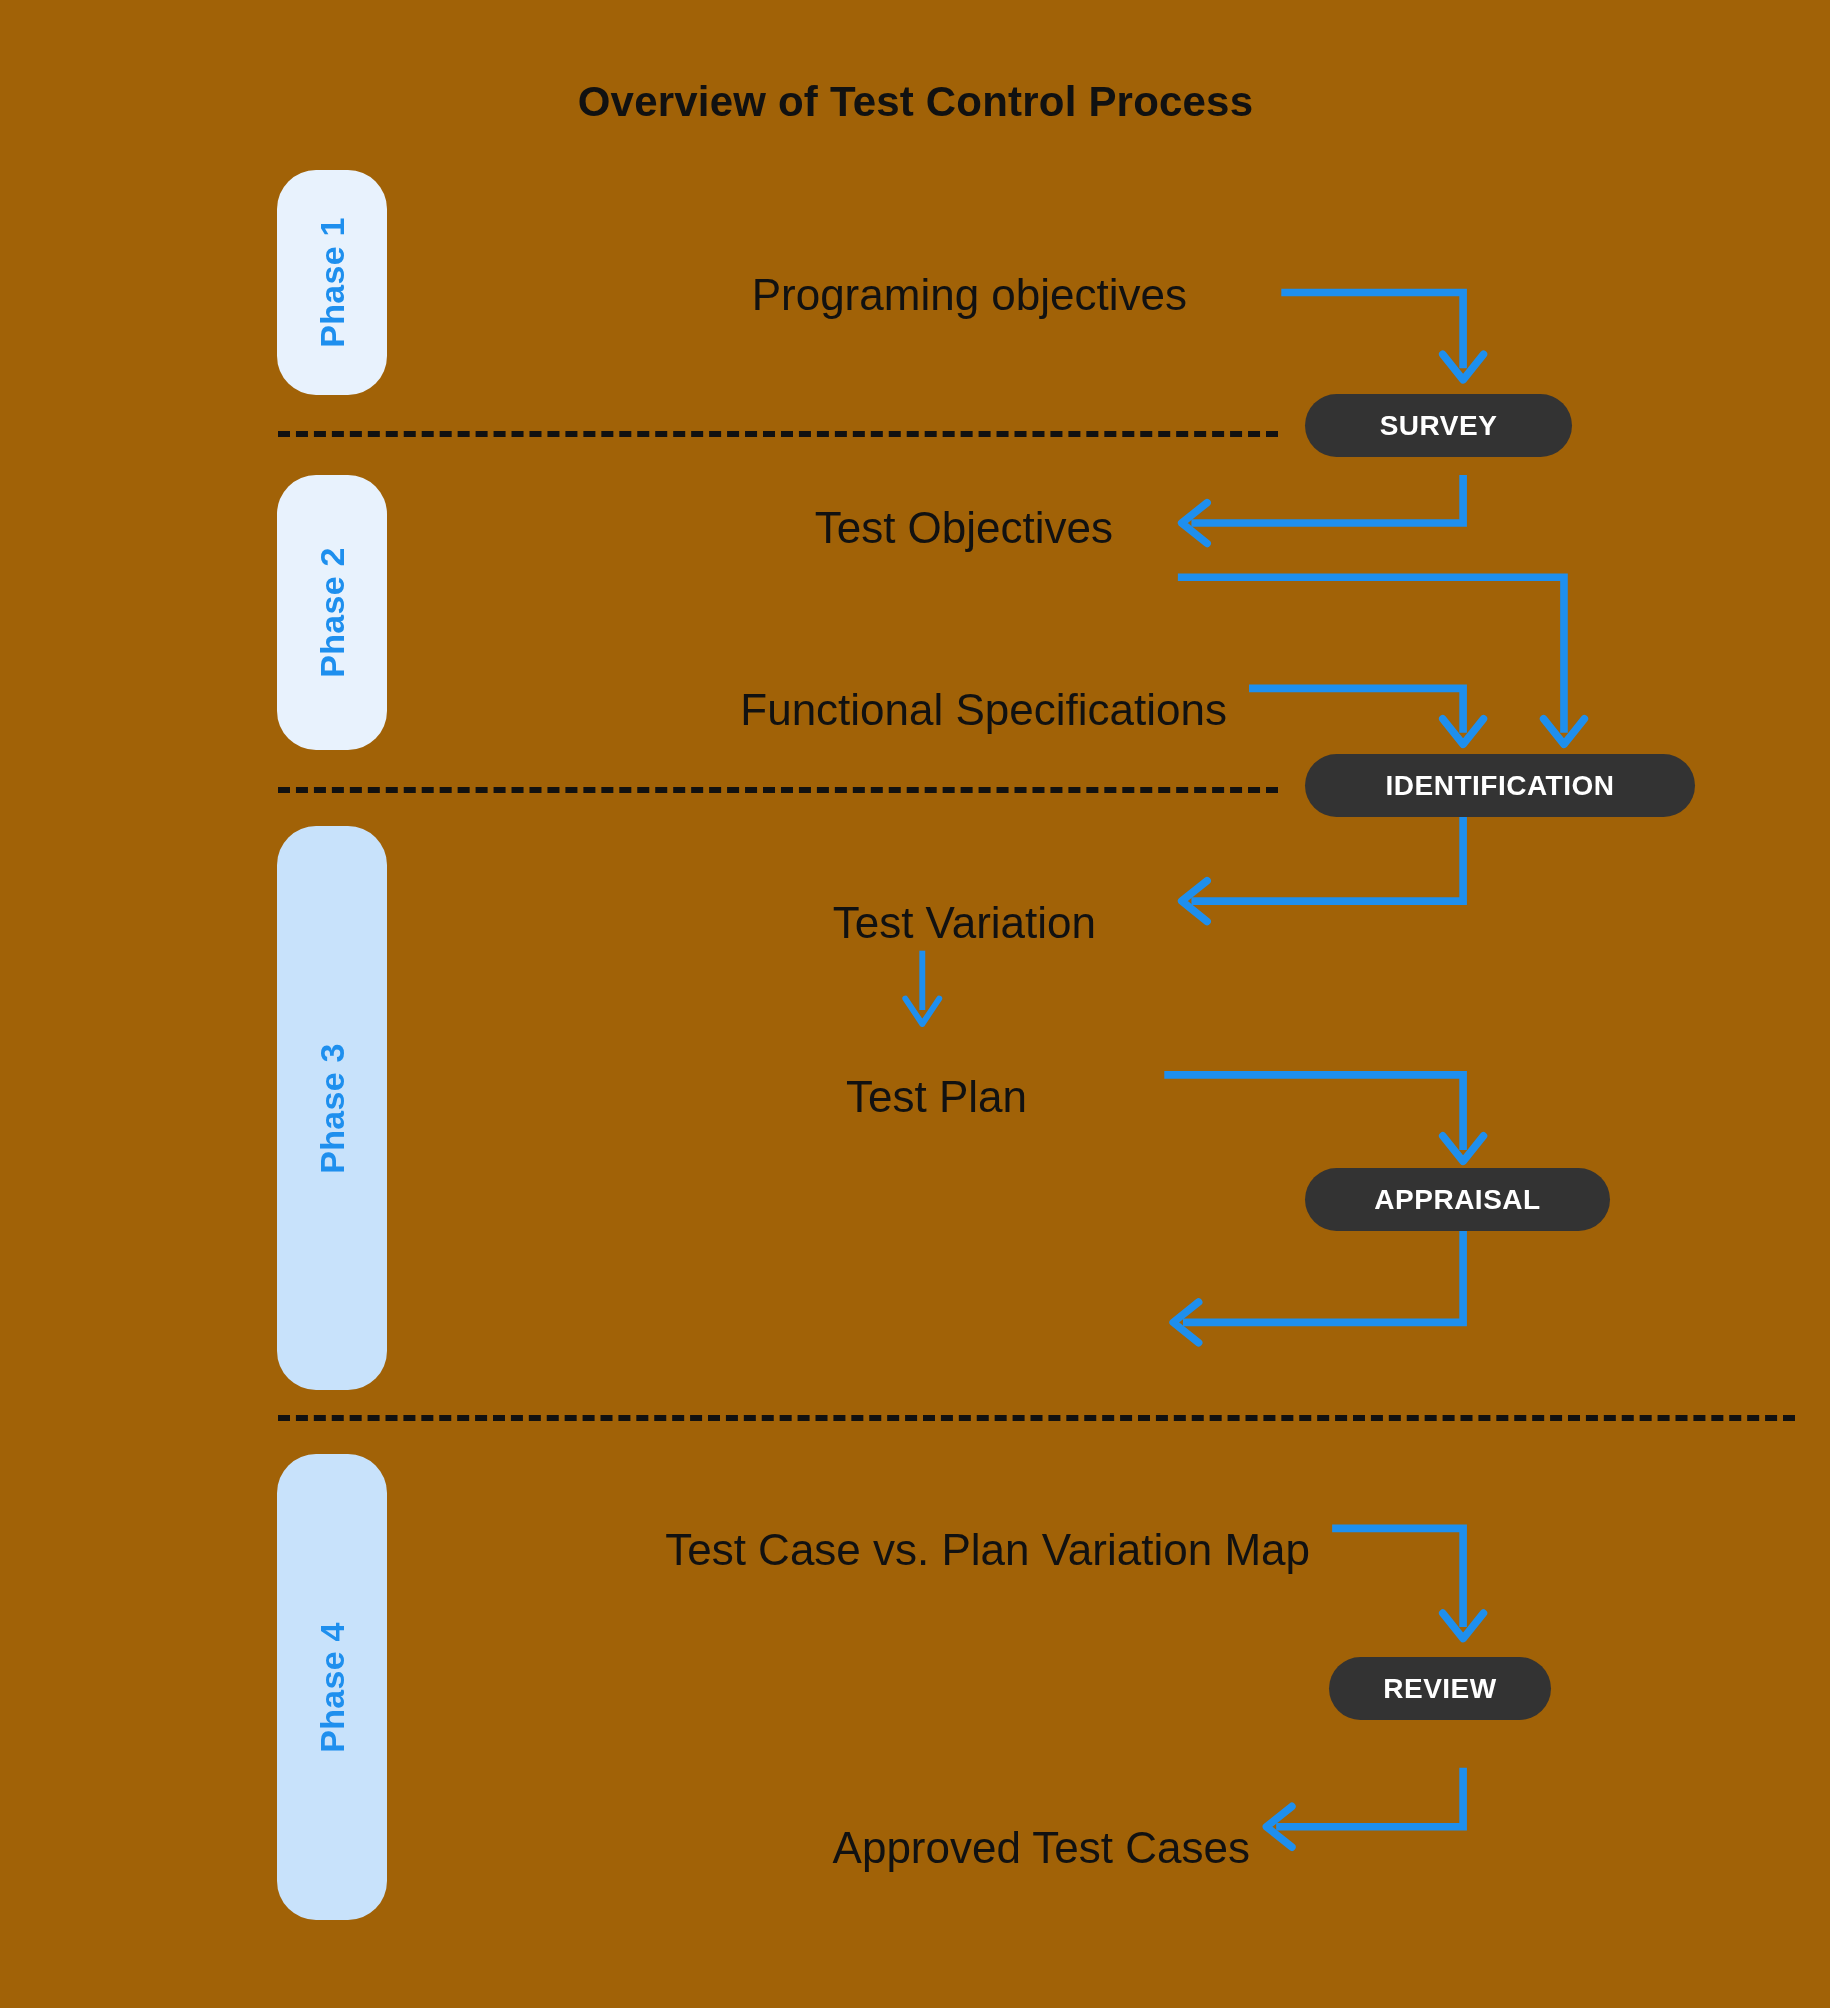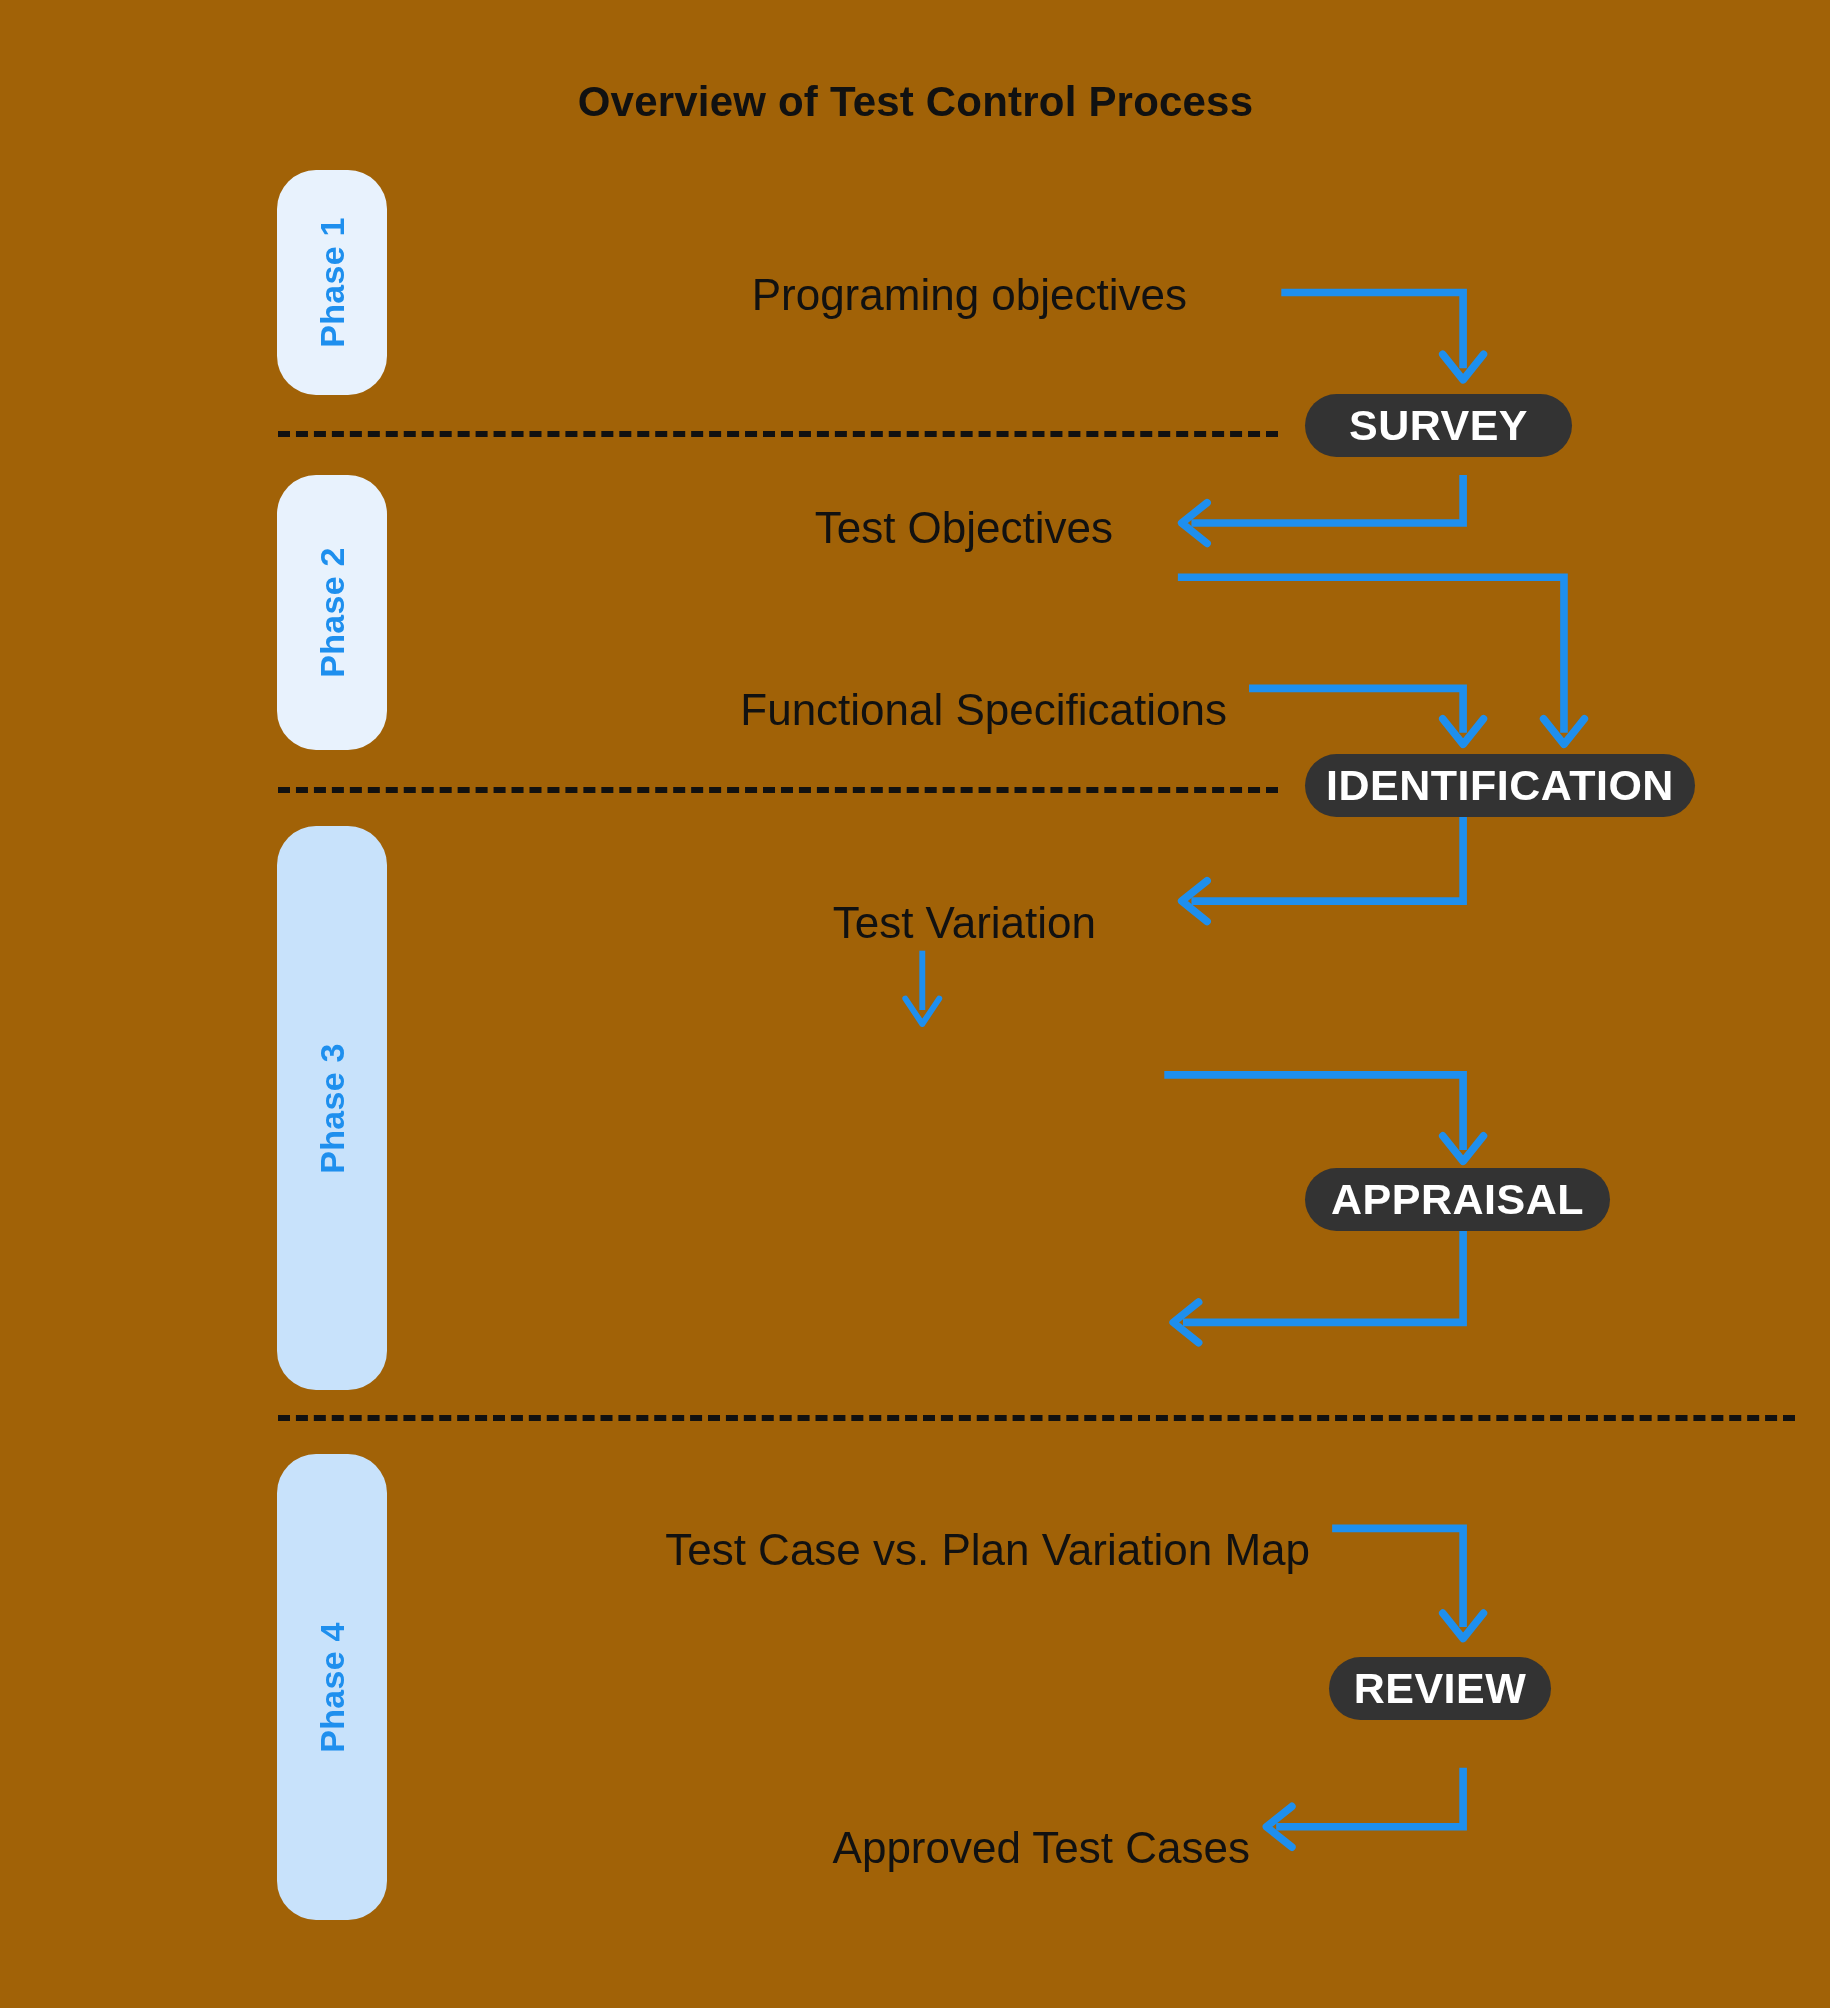--- a/index.html
+++ b/index.html
@@ -67,21 +67,21 @@
   
   .stage-pill {
     position: absolute;
     background: #333333;
     border-radius: 170px;
     display: flex;
     align-items: center;
     justify-content: center;
     color: #ffffff;
     font-weight: 700;
-    font-size: 43px;
+    font-size: 28px;
     letter-spacing: 0.5px;
     white-space: nowrap;
   }
 
   
   #connectors {
     position: absolute;
     left: 0; top: 0;
     width: 1831px;
     height: 2009px;
@@ -174,20 +174,21 @@
   </svg>
 
   <div class="node-label right" style="left:424px; top:273px; width:763px;">Programing objectives</div>
 
   <div class="node-label right" style="left:424px; top:506px; width:689px;">Test Objectives</div>
 
   <div class="node-label right" style="left:424px; top:688px; width:803px;">Functional Specifications</div>
 
   <div class="node-label right" style="left:424px; top:901px; width:672px;">Test Variation</div>
 
+  <div class="node-label right" style="left:424px; top:1075px; width:603px;">Test Plan</div>
 
 
   <div class="node-label right" style="left:356px; top:1528px; width:954px;">Test Case vs. Plan Variation Map</div>
 
   <div class="node-label right" style="left:436px; top:1826px; width:814px;">Approved Test Cases</div>
 
   <div class="stage-pill" style="left:1305px; top:394px; width:267px; height:63px;">
     <span>SURVEY</span>
   </div>
 

